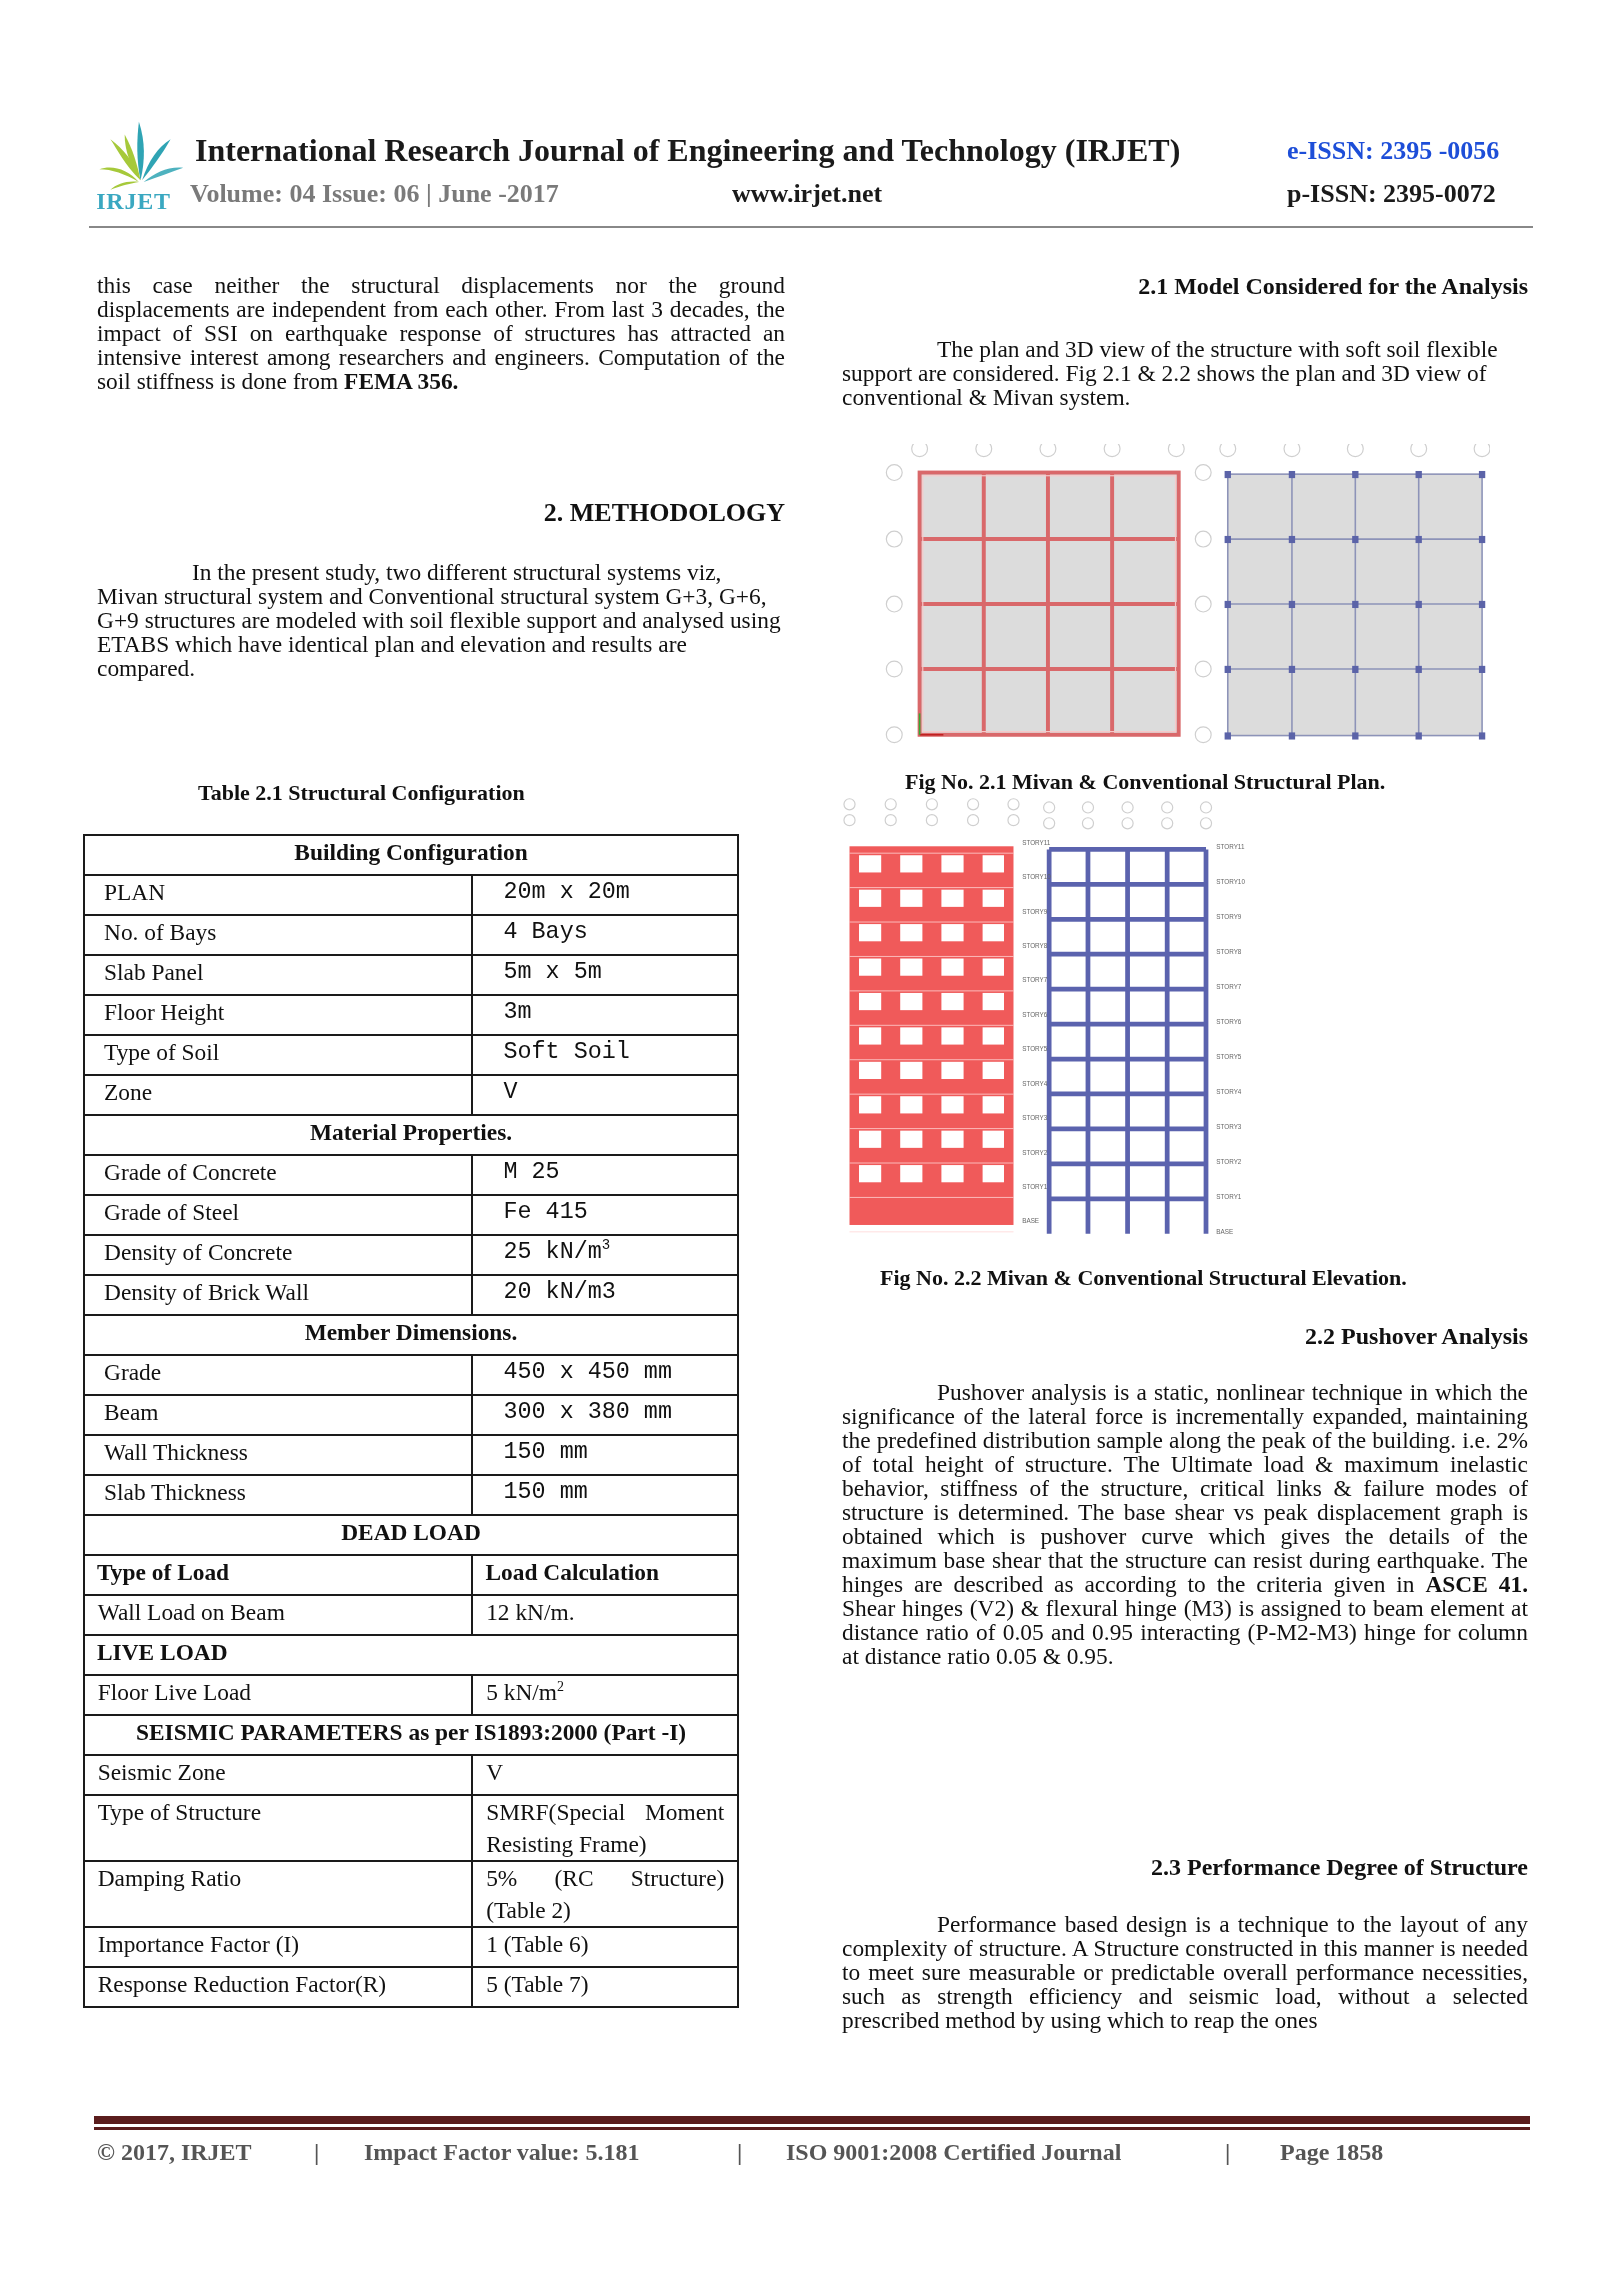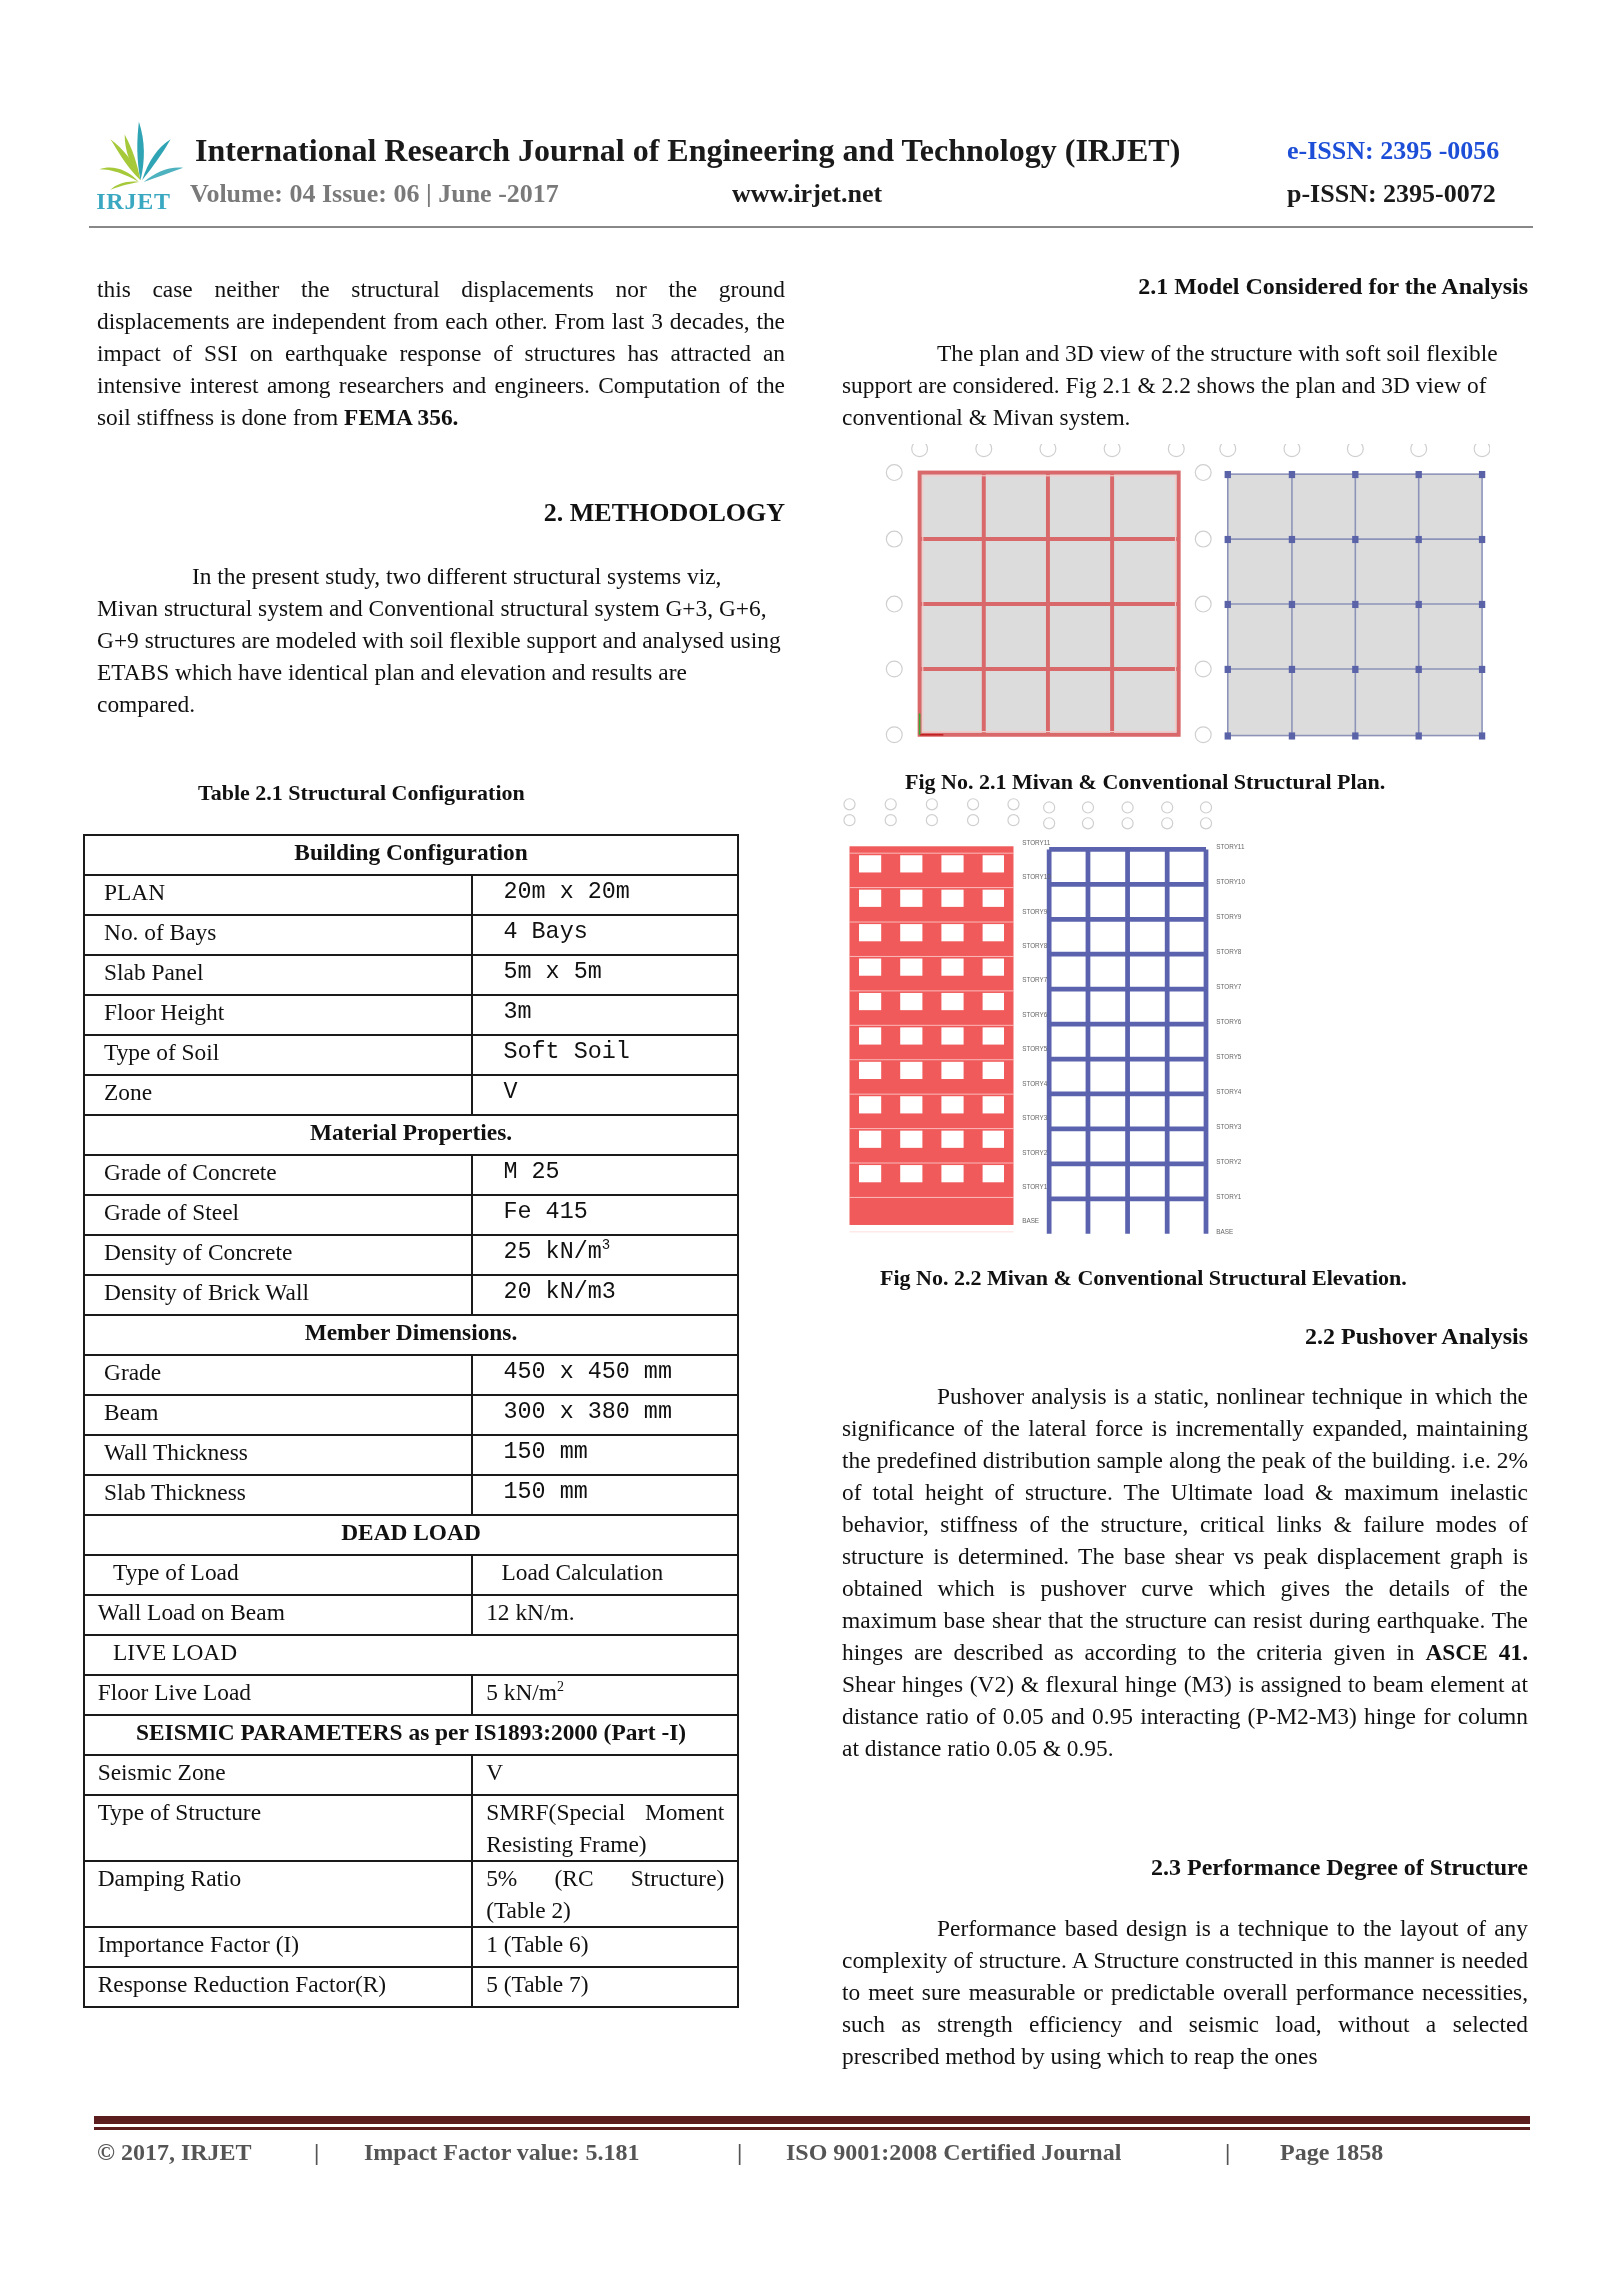--- a/index.html
+++ b/index.html
@@ -10,36 +10,36 @@
   
   .logo { left: 93px; top: 117px; width: 95px; height: 95px; }
   .journal-title { left: 195px; top: 132px; font-size: 32px; font-weight: bold; color: #1a1a1a; white-space: nowrap; }
   .volume { left: 190px; top: 179px; font-size: 26px; font-weight: bold; color: #7a7a7a; white-space: nowrap; }
   .website { left: 732px; top: 179px; font-size: 26px; font-weight: bold; color: #1a1a1a; }
   .eissn { left: 1287px; top: 136px; font-size: 26px; font-weight: bold; color: #1d4ed8; }
   .pissn { left: 1287px; top: 179px; font-size: 26px; font-weight: bold; color: #1a1a1a; }
   .header-rule { left: 89px; top: 226px; width: 1444px; height: 2.4px; background: #888; }
 
   
-  .para { font-size: 23.4px; line-height: 32px; text-align: justify; }
+  .para { font-size: 23.4px; line-height: 24px; text-align: justify; }
   .para .ind { display: inline-block; width: 95px; }
   .col-left { left: 97px; width: 688px; }
   .col-right { left: 842px; width: 686px; }
   .h2 { font-size: 26px; font-weight: bold; }
   .h3 { font-size: 24px; font-weight: bold; }
   b { font-weight: bold; }
 
   
   .caption { font-size: 22px; font-weight: bold; }
   table.cfg { position: absolute; left: 83px; top: 834px; width: 656px; border-collapse: collapse;
               font-size: 23.4px; }
   table.cfg td { border: 2.4px solid #1a1a1a; padding: 0 0 0 19px; height: 38px; vertical-align: top; line-height: 32px; }
   table.cfg td.v { padding-left: 30px; padding-right: 12.7px; font-family: Liberation Mono, monospace; }
   table.cfg td.hd { text-align: center; font-weight: bold; padding-left: 0; }
-  table.cfg td.bl { font-weight: normal; padding-left: 28px; }
+  table.cfg td.bl { font-weight: bold; padding-left: 12px; }
   table.cfg td.sl { padding-left: 12.7px; }
   table.cfg td.just { text-align: justify; text-align-last: auto; }
   sup { font-size: 0.6em; vertical-align: super; line-height: 0; }
 
   
   .fig-plan { left: 880px; top: 444px; width: 610px; height: 313px; }
   .fig-elev { left: 840px; top: 794px; width: 713px; height: 469px; }
   .fig-cap { font-size: 22px; font-weight: bold; text-align: center; white-space: nowrap; }
 
   

